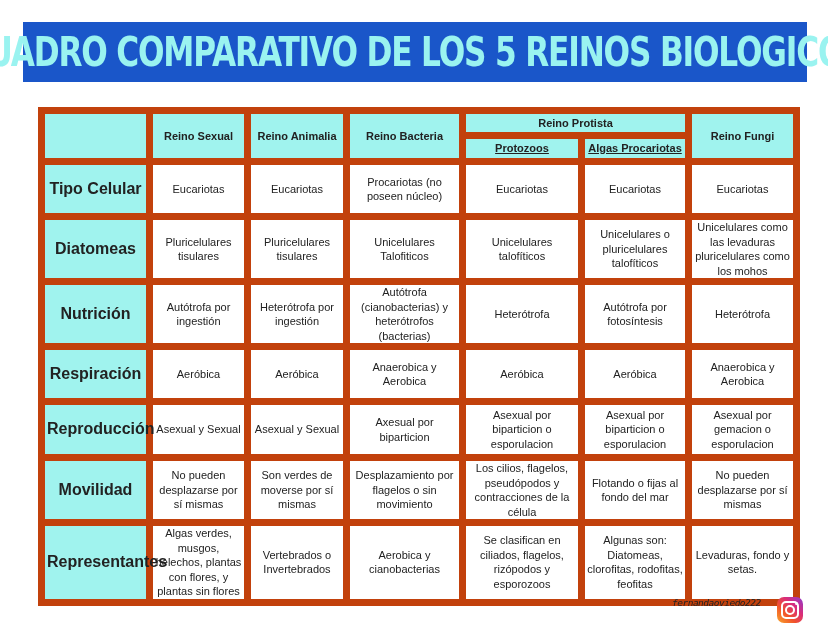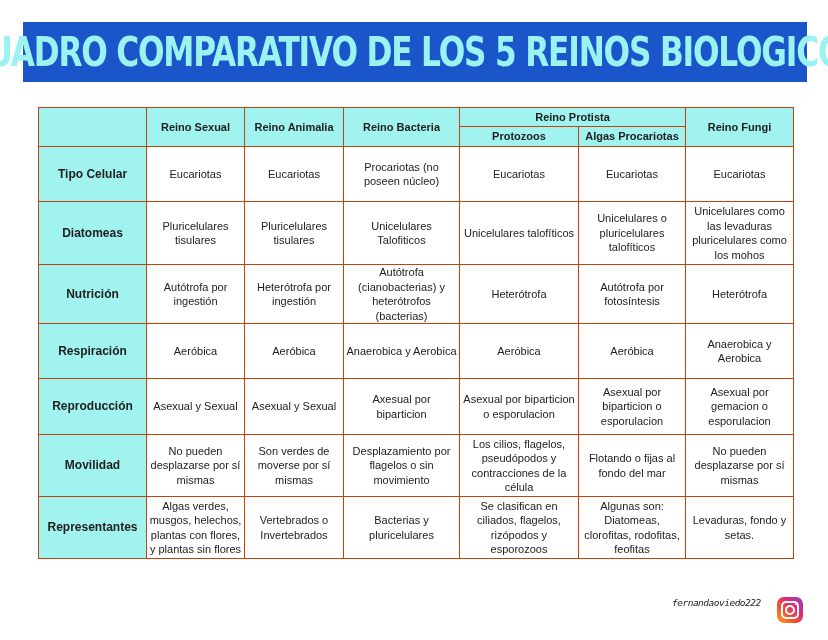--- a/index.html
+++ b/index.html
@@ -15,28 +15,28 @@
     font-family: "DejaVu Sans", sans-serif; font-weight: bold;
     font-size: 40px; color: #9af3f0; letter-spacing: -1.5px;
     transform: scaleX(0.78); white-space: nowrap; line-height: 1;
   }
   table.cmp {
     position: absolute; left: 38px; top: 107px;
     border-collapse: collapse; table-layout: fixed;
     width: 755px;
   }
   table.cmp td, table.cmp th {
-    border: 1px solid #c2410c; text-align: center; vertical-align: middle;
+    border: 7px solid #c2410c; text-align: center; vertical-align: middle;
     font-size: 11px; line-height: 14.5px; padding: 0 2px; color: #222;
   }
   table.cmp th { background: #a0f3ee; font-weight: bold; font-size: 11px; }
-  table.cmp td.rowhead { background: #a0f3ee; font-weight: bold; font-size: 12px; }
+  table.cmp td.rowhead { background: #a0f3ee; font-weight: bold; font-size: 16px; }
   table.cmp td.cell { background: #fff; font-weight: normal; }
   .hdr1 th { height: 18px; }
-  .hdr2 th { height: 19px; }
+  .hdr2 th { height: 19px; text-decoration: underline; }
   .footer {
     position: absolute; left: 672px; top: 597px; display: flex; gap: 16px;
   }
   .handle {
     font-family: "DejaVu Sans Mono", monospace; font-size: 9.5px; color: #222;
     letter-spacing: -0.5px; font-style: italic;
   }
   .ig {
     width: 26px; height: 26px; border-radius: 7px;
     background: linear-gradient(45deg, #f9a72b 0%, #f1542b 35%, #d92d7a 65%, #8d3bd0 100%);
@@ -138,21 +138,21 @@
       <td class="cell">Son verdes de moverse por sí mismas</td>
       <td class="cell">Desplazamiento por flagelos o sin movimiento</td>
       <td class="cell">Los cilios, flagelos, pseudópodos y contracciones de la célula</td>
       <td class="cell">Flotando o fijas al fondo del mar</td>
       <td class="cell">No pueden desplazarse por sí mismas</td>
     </tr>
     <tr style="height:62px">
       <td class="rowhead">Representantes</td>
       <td class="cell">Algas verdes, musgos, helechos, plantas con flores, y plantas sin flores</td>
       <td class="cell">Vertebrados o Invertebrados</td>
-      <td class="cell">Bacterias y pluricelulares</td>
+      <td class="cell">Aerobica y cianobacterias</td>
       <td class="cell">Se clasifican en ciliados, flagelos, rizópodos y esporozoos</td>
       <td class="cell">Algunas son: Diatomeas, clorofitas, rodofitas, feofitas</td>
       <td class="cell">Levaduras, fondo y setas.</td>
     </tr>
   </tbody>
 </table>
 
 <div class="footer">
   <span class="handle">fernandaoviedo222</span>
   <span class="ig">

